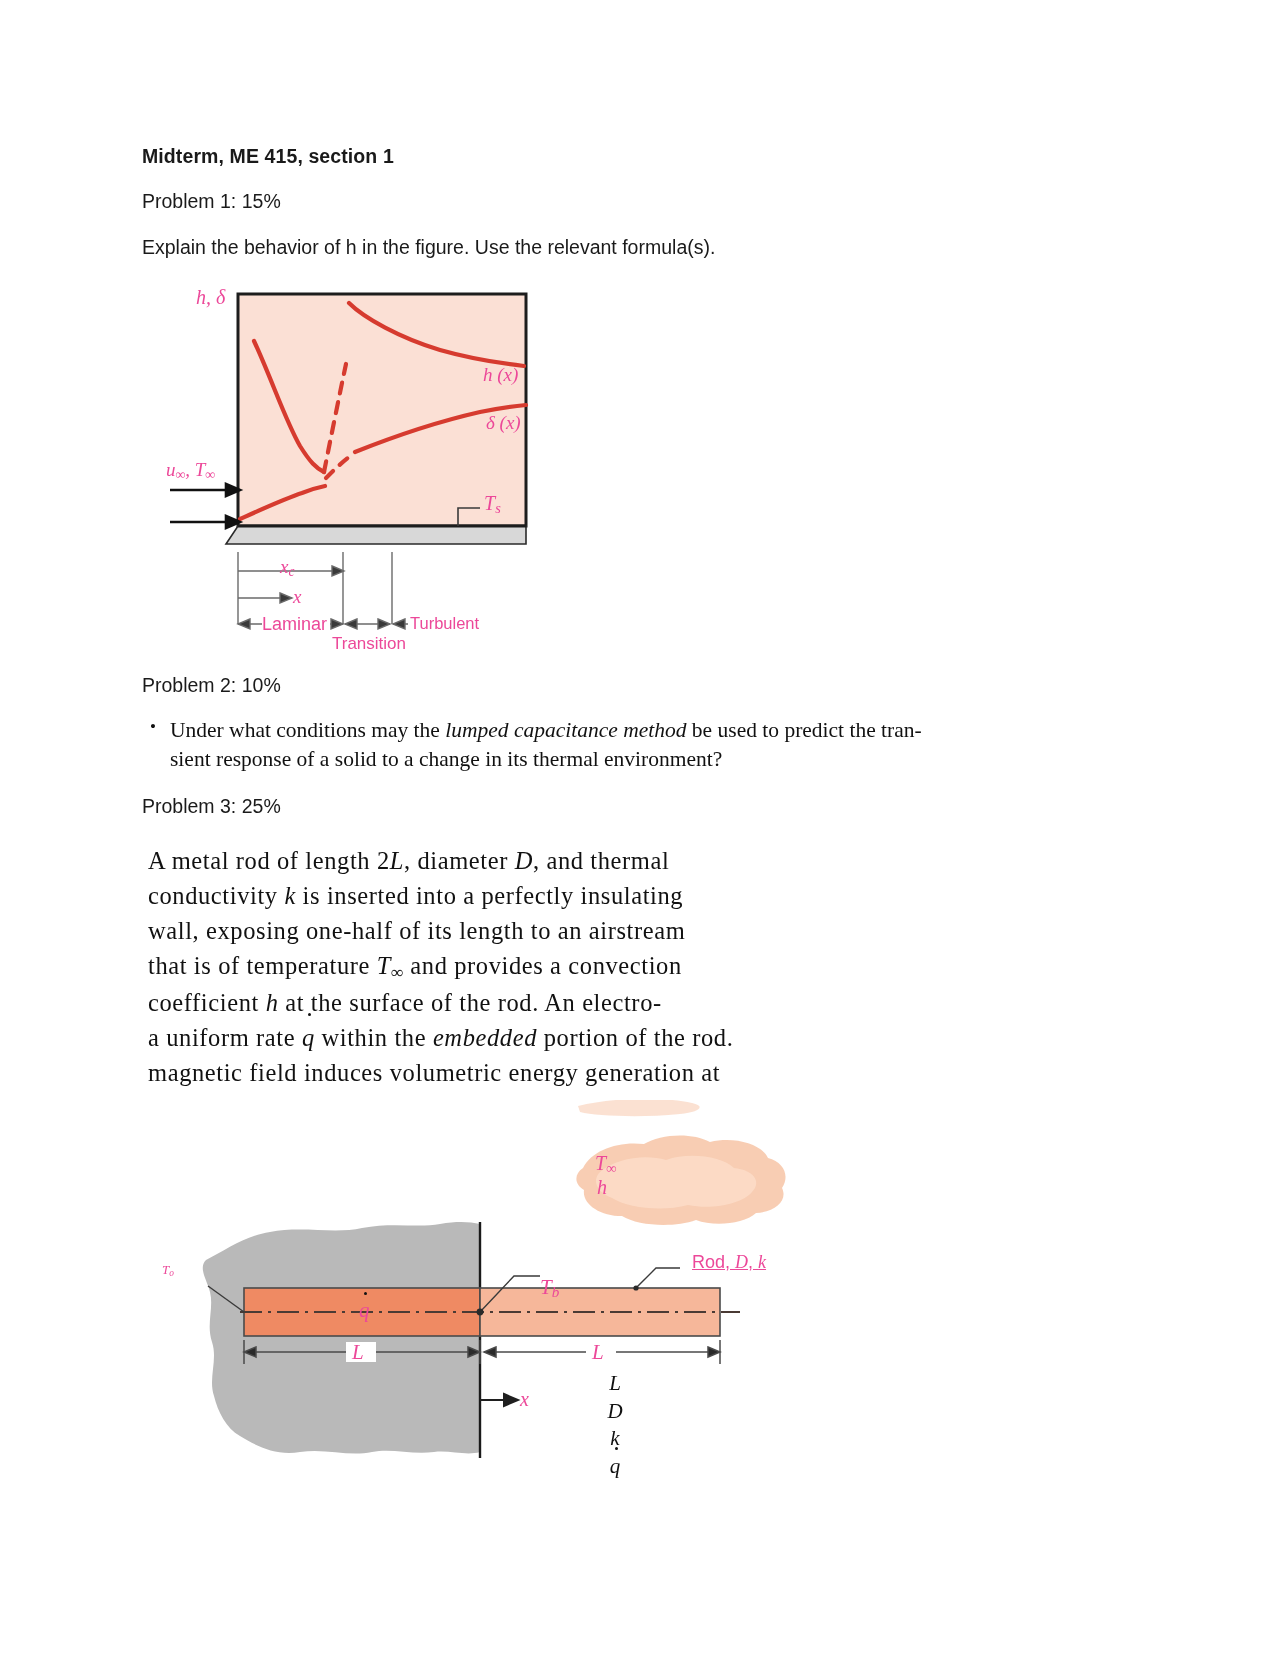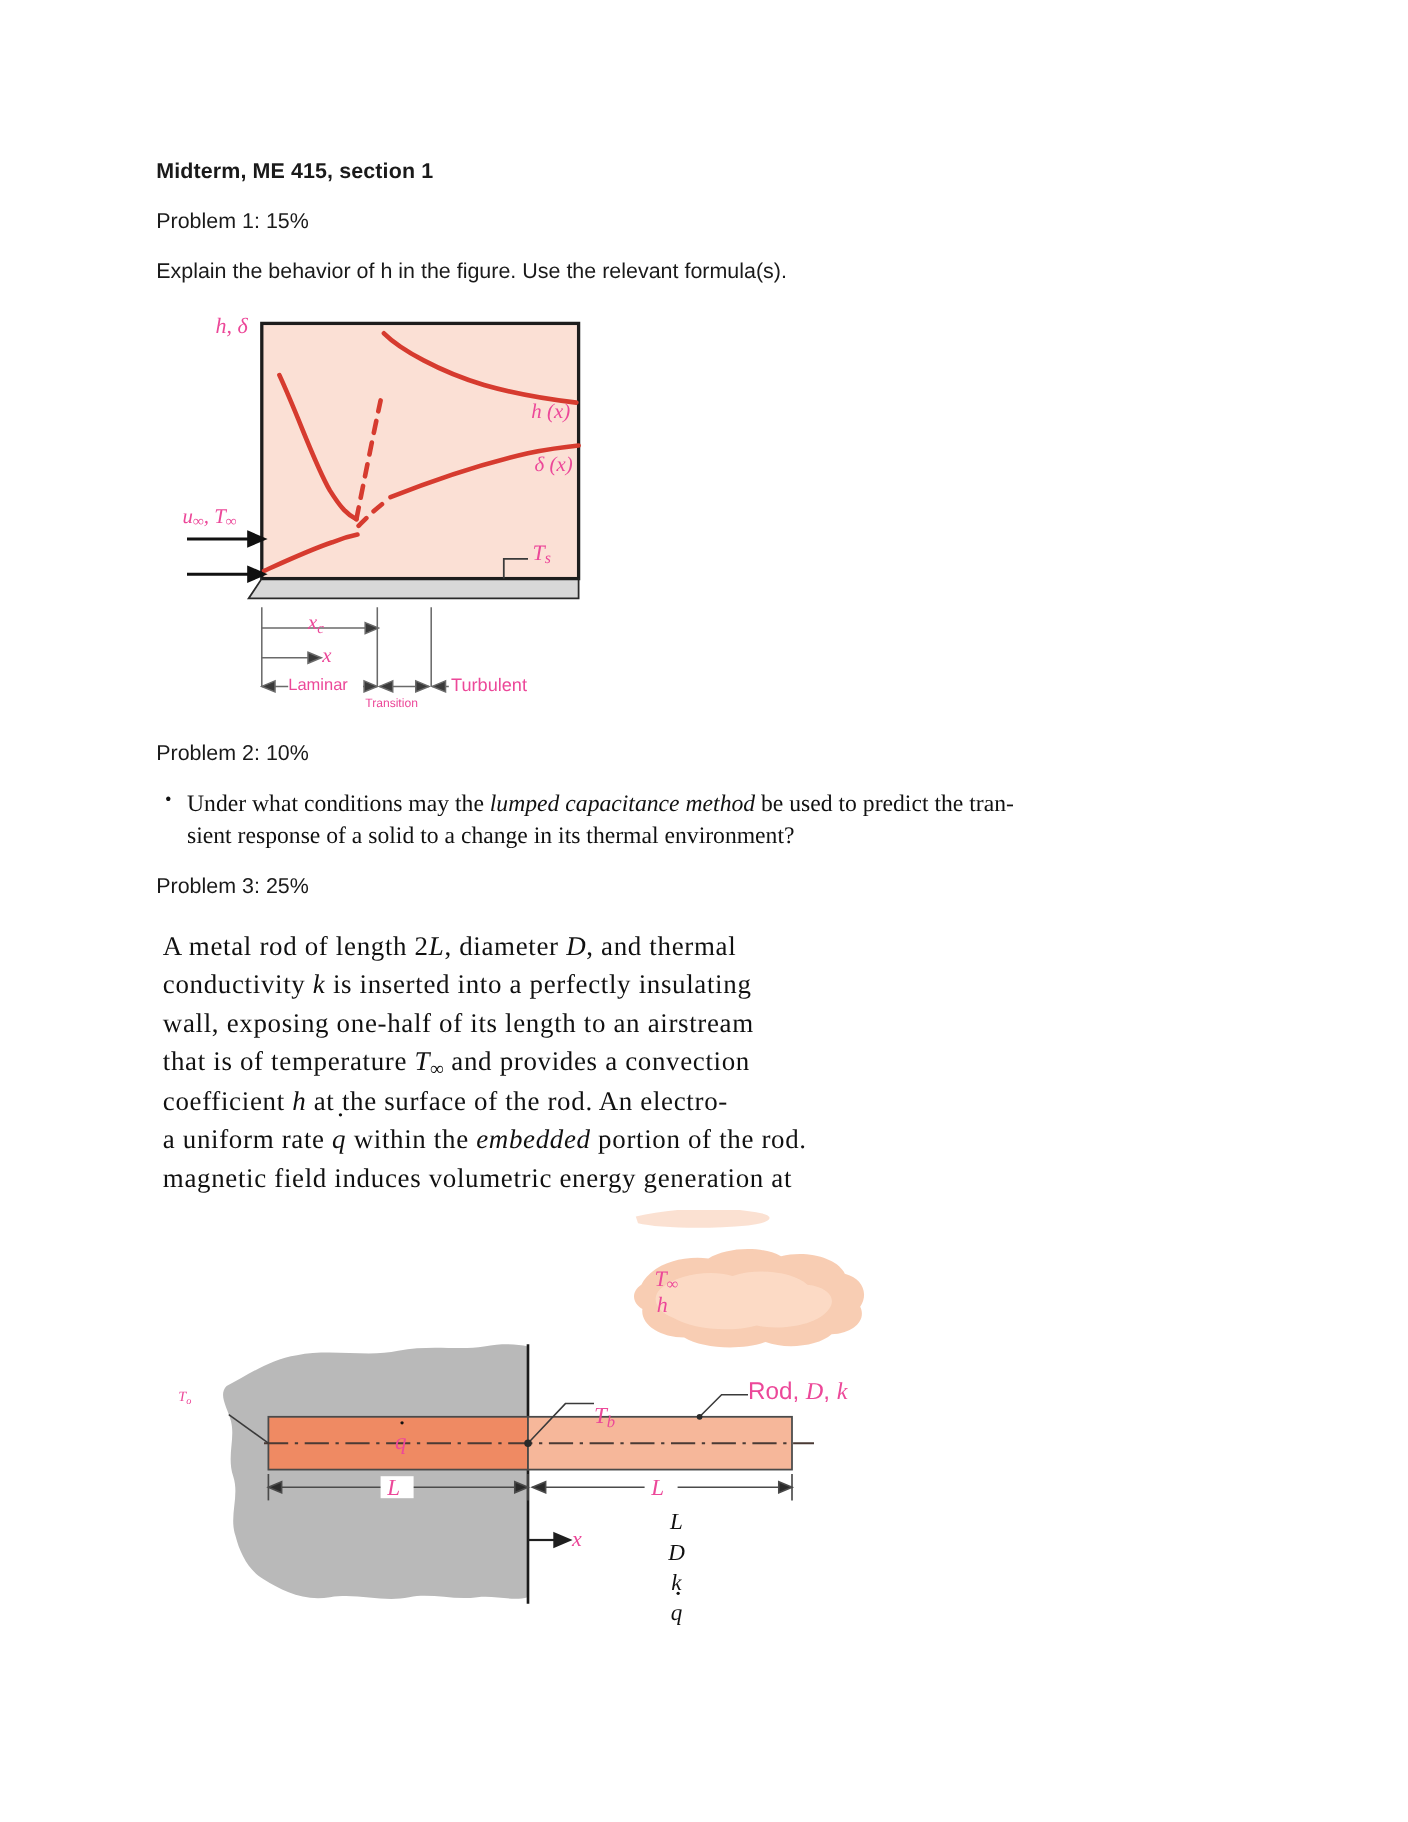--- a/index.html
+++ b/index.html
@@ -227,25 +227,25 @@
     </div>
 
     <div class="f1lab" style="left:130px; top:274px; font-size:19px;text-align:right;">
       <span>x</span><span class="inf">c</span>
     </div>
 
     <div class="f1lab" style="left:143px; top:304px; font-size:19px;">
       <span>x</span>
     </div>
 
-    <div class="f1lab sans-lab" style="left:112px; top:332px; font-size:15px; font-style:normal;text-align:right;">
+    <div class="f1lab sans-lab" style="left:112px; top:332px; font-size:18px; font-style:normal;text-align:right;">
       <span>Laminar</span>
     </div>
 
-    <div class="f1lab sans-lab" style="left:182px; top:352px; font-size:11px; font-style:normal;">
+    <div class="f1lab sans-lab" style="left:182px; top:352px; font-size:17px; font-style:normal;">
       <span>Transition</span>
     </div>
 
     <div class="f1lab sans-lab" style="left:260px; top:332px; font-size:16.5px; font-style:normal;">
       <span>Turbulent</span>
     </div>
   </div>
 
   <div class="prob-head prob2-head">Problem 2: 10%</div>
 
@@ -338,21 +338,21 @@
     </div>
 
     <div class="f1lab" style="left:455px; top:52px; font-size:20px;">
       <span>T</span><span class="inf">∞</span>
     </div>
 
     <div class="f1lab" style="left:457px; top:76px; font-size:20px;">
       <span>h</span>
     </div>
 
-    <div class="f1lab sans-lab" style="left:540px; top:152px; font-size:22px; font-style:normal;">
+    <div class="f1lab sans-lab" style="left:552px; top:152px; font-size:18px; font-style:normal;text-decoration:underline;">
       <span>Rod, </span><span class="mathit">D</span><span>, </span><span class="mathit">k</span>
     </div>
 
     <div class="f1lab" style="left:212px; top:240px; font-size:21px;">
       <span>L</span>
     </div>
 
     <div class="f1lab" style="left:452px; top:240px; font-size:21px;">
       <span>L</span>
     </div>

